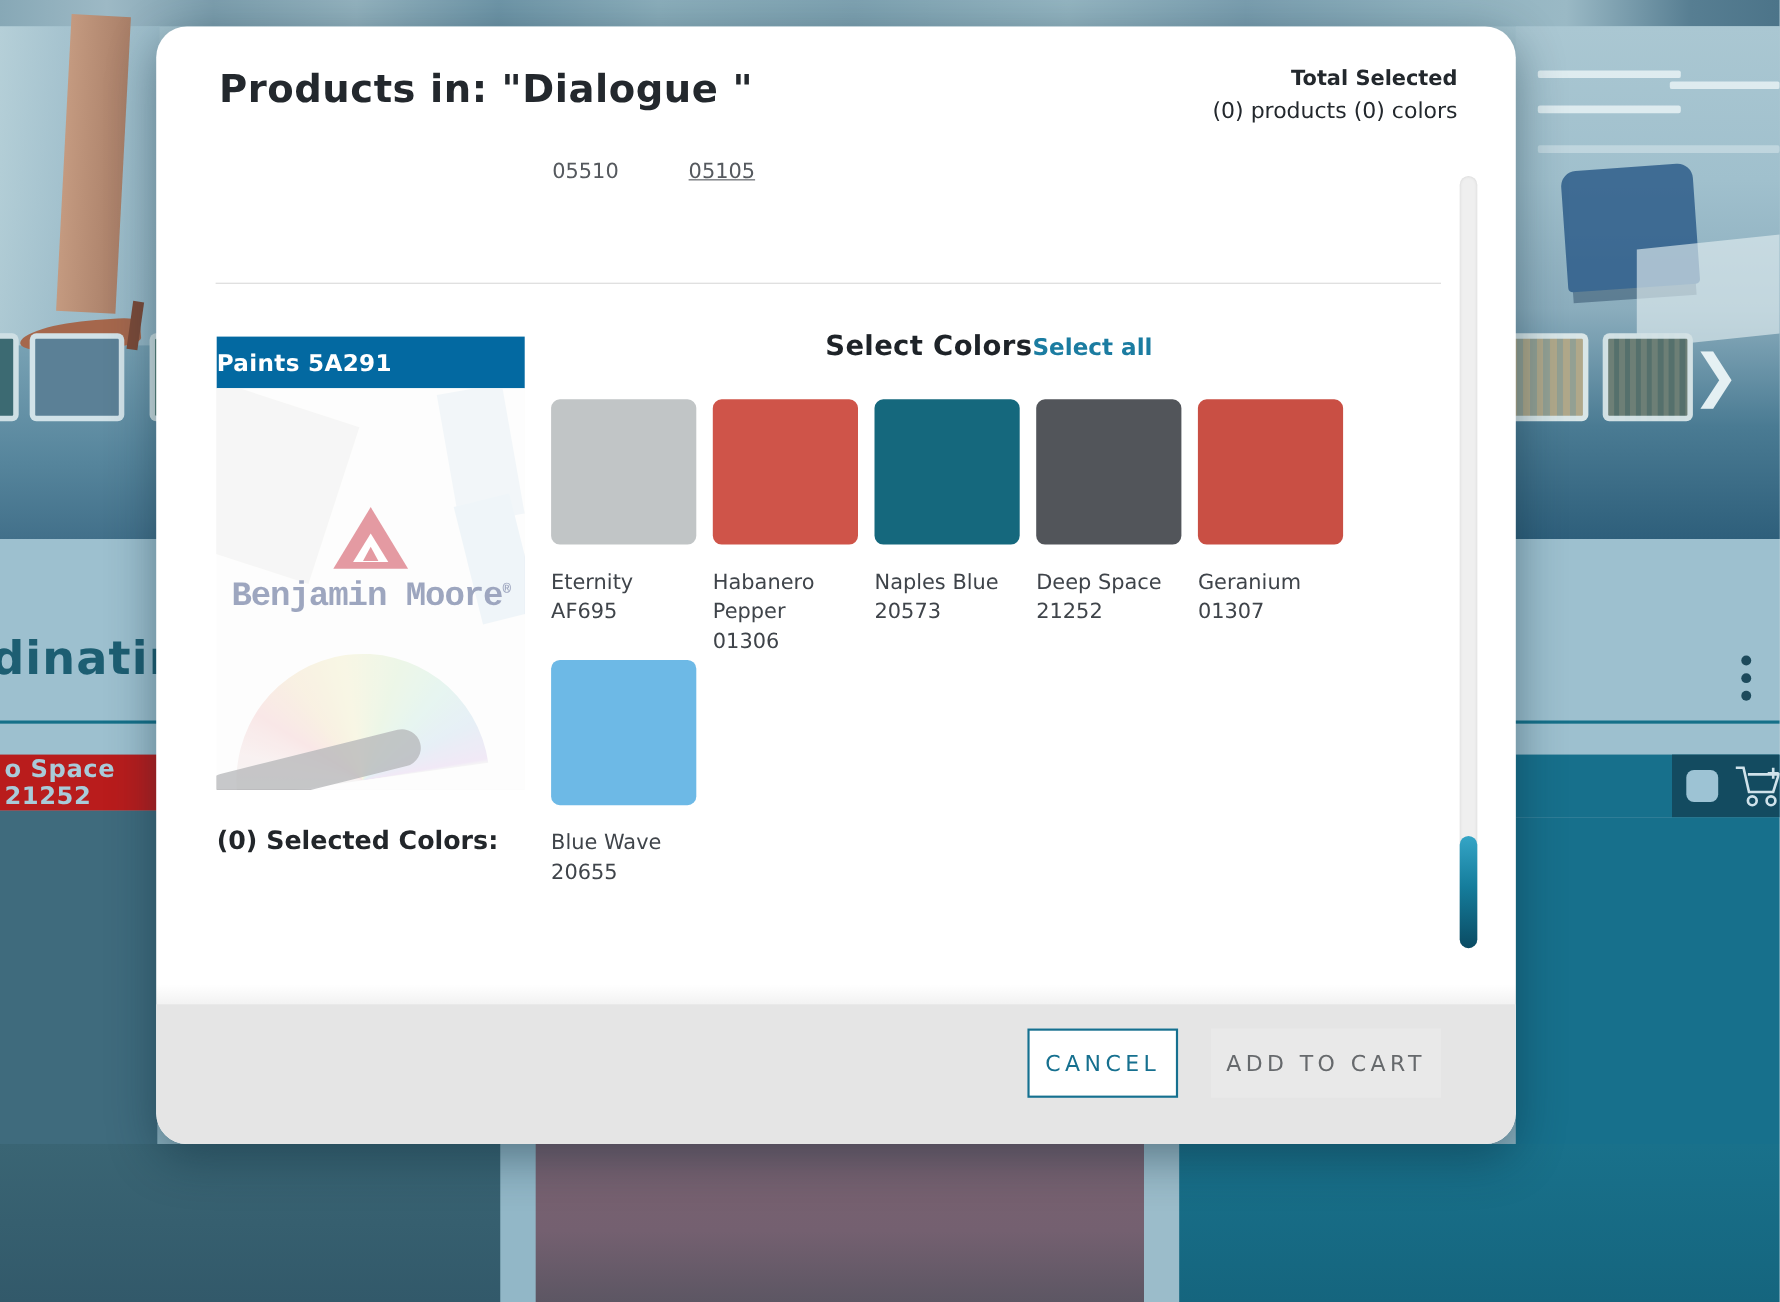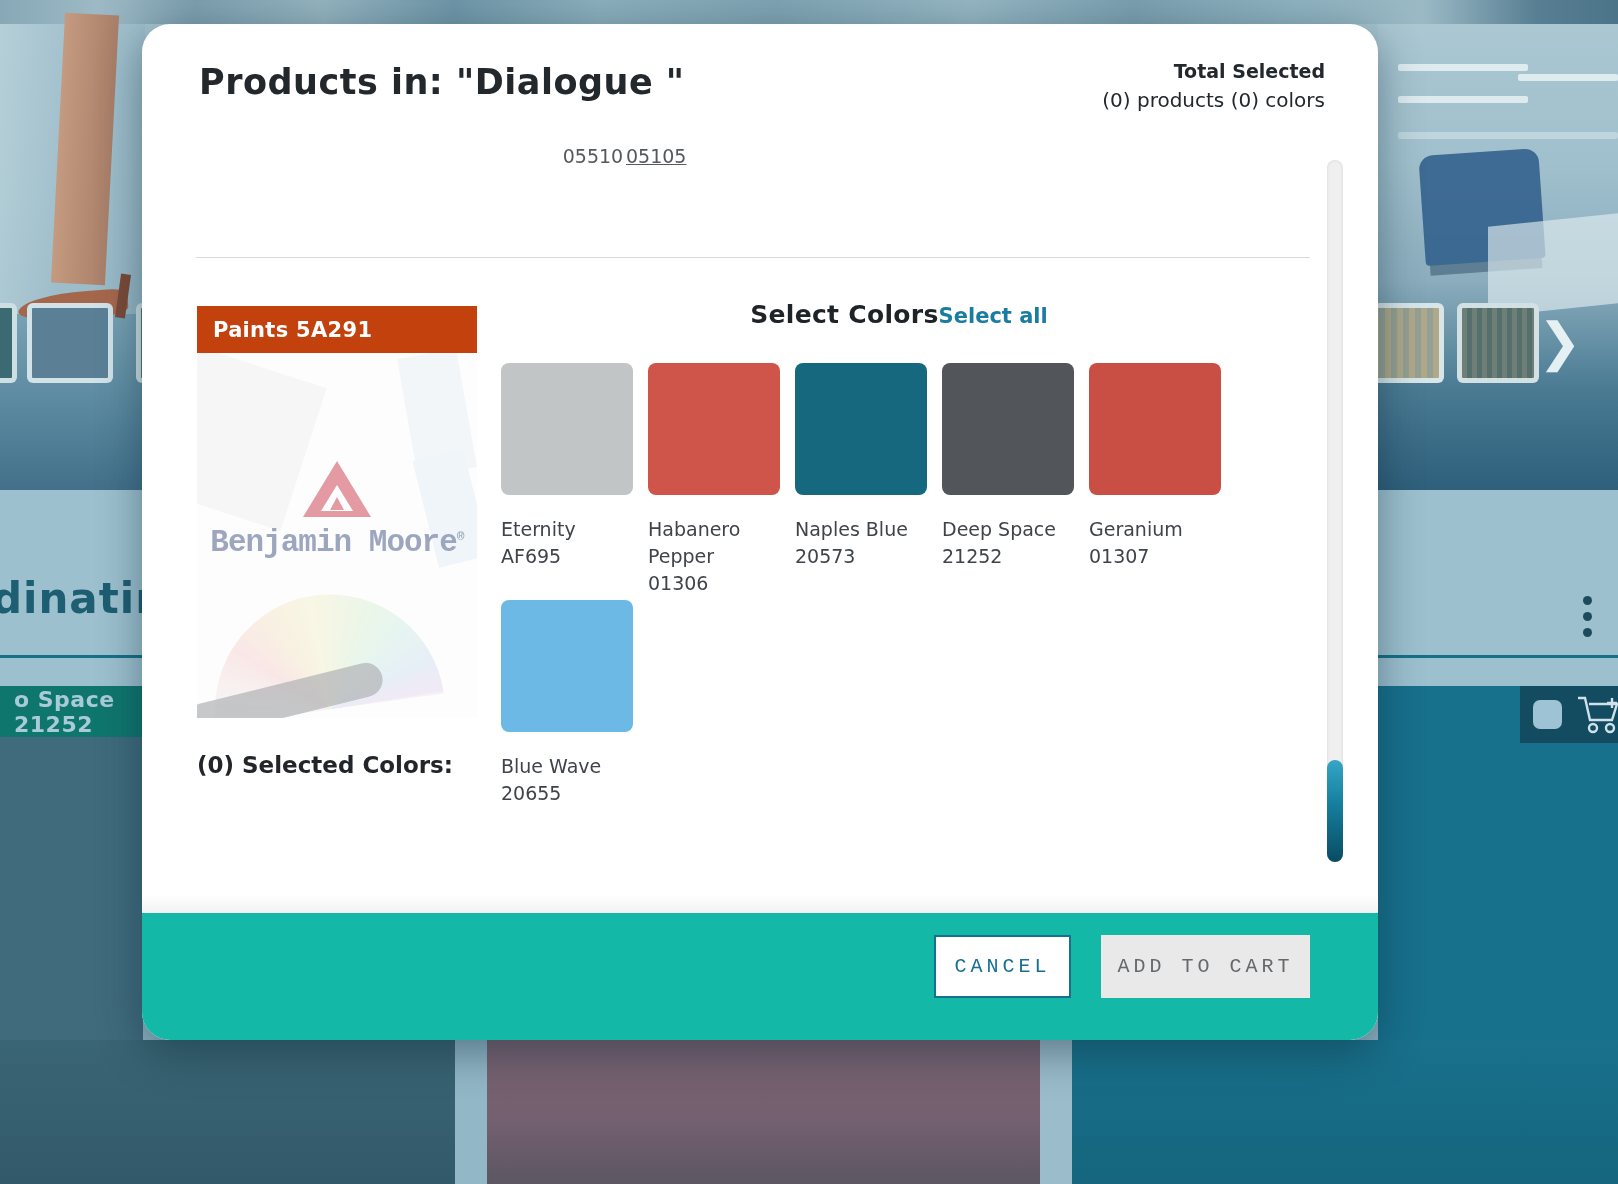--- a/index.html
+++ b/index.html
@@ -25,22 +25,22 @@
 
   .carpet-frame { position:absolute; top:303px; height:80px; border:5px solid rgba(222,236,241,.9); border-radius:6px; }
   .chev-next { position:absolute; left:1538px; top:306px; font-size:52px; font-weight:bold; color:rgba(240,248,250,.92); line-height:72px; }
 
   .bg-mid { position:absolute; left:0; top:490px; width:1618px; height:167px; background:#9dc0cf; }
   .bg-heading { position:absolute; left:-8px; top:84px; font-size:42px; font-weight:600; color:#1d5e72; letter-spacing:1px; }
   .kebab { position:absolute; left:1583px; top:106px; width:10px; height:44px; }
   .kebab i { display:block; width:9px; height:9px; border-radius:50%; background:#1d4a5c; margin:0 0 7px 0; }
   .bg-teal-line { position:absolute; left:0; top:655px; width:1618px; height:3px; background:#157089; }
   .bg-mid2 { position:absolute; left:0; top:658px; width:1618px; height:28px; background:#9dc0cf; }
-  .bg-chip { position:absolute; left:0; top:686px; width:143px; height:51px; background:#0f766e; color:#a9cbd9;
-    font-size:22px; font-weight:600; display:flex; align-items:center; padding-left:14px; letter-spacing:.5px; }
+  .bg-chip { position:absolute; left:0; top:686px; width:143px; height:51px; background:#b91c1c; color:#a9cbd9;
+    font-size:22px; font-weight:600; display:flex; align-items:center; padding-left:4px; letter-spacing:.5px; }
   .bg-bar-right { position:absolute; left:1378px; top:686px; width:240px; height:57px; background:#17708c; }
   .bg-bar-right .dark { position:absolute; left:142px; top:0; width:98px; height:57px; background:#134b60; }
   .mini-swatch-btn { position:absolute; left:13px; top:14px; width:29px; height:29px; border-radius:7px; background:#9dc3d4; }
   .cart-ic { position:absolute; left:56px; top:8px; }
   .bg-lower-left { position:absolute; left:0; top:737px; width:143px; height:303px; background:#3f6b7d; }
   .bg-lower-right { position:absolute; left:1378px; top:743px; width:240px; height:297px; background:#17708c; }
 
   .bg-bottom { position:absolute; left:0; top:1040px; width:1618px; height:144px; }
   .bb-left { position:absolute; left:0; top:0; width:455px; height:144px; background:linear-gradient(180deg,#3a6574,#32596a); }
   .bb-strip1 { position:absolute; left:455px; top:0; width:32px; height:144px; background:#92b7c7; }
@@ -55,22 +55,22 @@
   .m-total { position:absolute; right:53px; top:36px; text-align:right; color:#23282d; }
   .m-total .t1 { font-size:19px; font-weight:bold; }
   .m-total .t2 { font-size:20px; margin-top:6px; font-weight:400; }
 
   .scroll-area { position:absolute; left:0; top:116px; width:1185px; height:772px; overflow:hidden; }
   .partial-label { position:absolute; top:-26px; width:150px; color:#55595e; font-size:19px; line-height:28px; }
   .partial-label .code { margin-top:0; }
   .divider { position:absolute; left:54px; top:117px; width:1114px; height:1px; background:#d9d9d9; }
 
   .product-card { position:absolute; left:55px; top:166px; width:280px; }
-  .pc-header { height:47px; background:#c2410c; color:#ffffff; font-size:21px; font-weight:600;
-    display:flex; align-items:center; padding-left:16px; letter-spacing:.3px; }
+  .pc-header { height:47px; background:#0369a1; color:#ffffff; font-size:21px; font-weight:600;
+    display:flex; align-items:center; letter-spacing:.3px; }
   .pc-img { position:relative; height:365px; background:#fbfbfa; overflow:hidden; }
   .pc-chip { position:absolute; background:#e9eef0; }
   .bm-logo { position:absolute; left:0; top:108px; width:100%; text-align:center; }
   .bm-tri { width:0; height:0; margin:0 auto; border-left:34px solid transparent; border-right:34px solid transparent; border-bottom:56px solid #c32032; position:relative; }
   .bm-tri-inner { position:absolute; left:-16px; top:24px; width:0; height:0; border-left:16px solid transparent; border-right:16px solid transparent; border-bottom:26px solid #ffffff; }
   .bm-tri-inner2 { position:absolute; left:-7px; top:36px; width:0; height:0; border-left:7px solid transparent; border-right:7px solid transparent; border-bottom:13px solid #c32032; }
   .bm-text { margin-top:8px; font-size:31px; font-weight:bold; color:#273a72; font-family:Liberation Mono, monospace; letter-spacing:-1px; }
   .fan { position:absolute; left:10px; top:242px; width:230px; height:115px; border-radius:230px 230px 0 0;
     background:conic-gradient(from 270deg at 50% 100%, #d9d9d9, #e8c9c9 20deg, #e9a3a3 40deg, #e8c98f 65deg, #e5e09a 90deg, #b9e0a4 115deg, #9fd9c9 140deg, #9fc3e0 160deg, #c9a9de 178deg, #ddd 180deg);
     opacity:.55; transform:rotate(-8deg); }
@@ -86,21 +86,21 @@
   .swatch-item { width:132px; height:225px; margin:0 15px 12px 0; }
   .swatch-box { width:132px; height:132px; border-radius:8px; cursor:pointer; }
   .swatch-label { margin-top:21px; font-size:19px; line-height:27px; color:#3f444a; }
 
   .m-scrollbar { position:absolute; left:1185px; top:136px; width:16px; height:702px; background:#efefef;
     border-radius:9px; box-shadow:inset 0 0 3px rgba(0,0,0,.12); }
   .m-scroll-thumb { position:absolute; left:0; top:600px; width:16px; height:102px; border-radius:9px;
     background:linear-gradient(180deg,#35a5c6 0%,#1a7query296 45%,#0a4b63 100%);
     background:linear-gradient(180deg,#35a5c6 0%,#157d9c 45%,#0a4b63 100%); }
 
-  .m-footer { position:absolute; left:0; top:889px; width:1236px; height:127px; background:#14b8a6;font-family:Liberation Mono, monospace; }
+  .m-footer { position:absolute; left:0; top:889px; width:1236px; height:127px; background:#e5e5e5; }
   .m-footer::before { content:""; position:absolute; left:0; top:-18px; width:100%; height:18px;
     background:linear-gradient(180deg,rgba(0,0,0,0) 0%,rgba(0,0,0,.05) 100%); }
   .btn-row { position:absolute; right:68px; top:22px; display:flex; gap:30px; }
   .btn { height:63px; display:flex; align-items:center; justify-content:center; font-size:20px; letter-spacing:4px; cursor:pointer; }
   .btn-cancel { width:137px; border:2px solid #16708f; color:#16708f; background:#ffffff; font-weight:500; }
   .btn-cart { width:209px; background:#e9e9e9; color:#66696c; font-weight:500; }
 </style>
 </head>
 <body>
 
@@ -168,21 +168,21 @@
 
   <div class="modal">
     <div class="m-title">Products in: "Dialogue "</div>
     <div class="m-total">
       <div class="t1">Total Selected</div>
       <div class="t2">(0) products (0) colors</div>
     </div>
 
     <div class="scroll-area">
 
-      <div class="partial-label" style="left:376px;text-align:center;">
+      <div class="partial-label" style="left:360px;">
         <div>Phrase</div>
         <div class="code">05510</div>
       </div>
       <div class="partial-label" style="left:484px; width:170px;text-decoration:underline;">
         <div>Connection</div>
         <div class="code">05105</div>
       </div>
 
       <div class="divider"></div>
 

